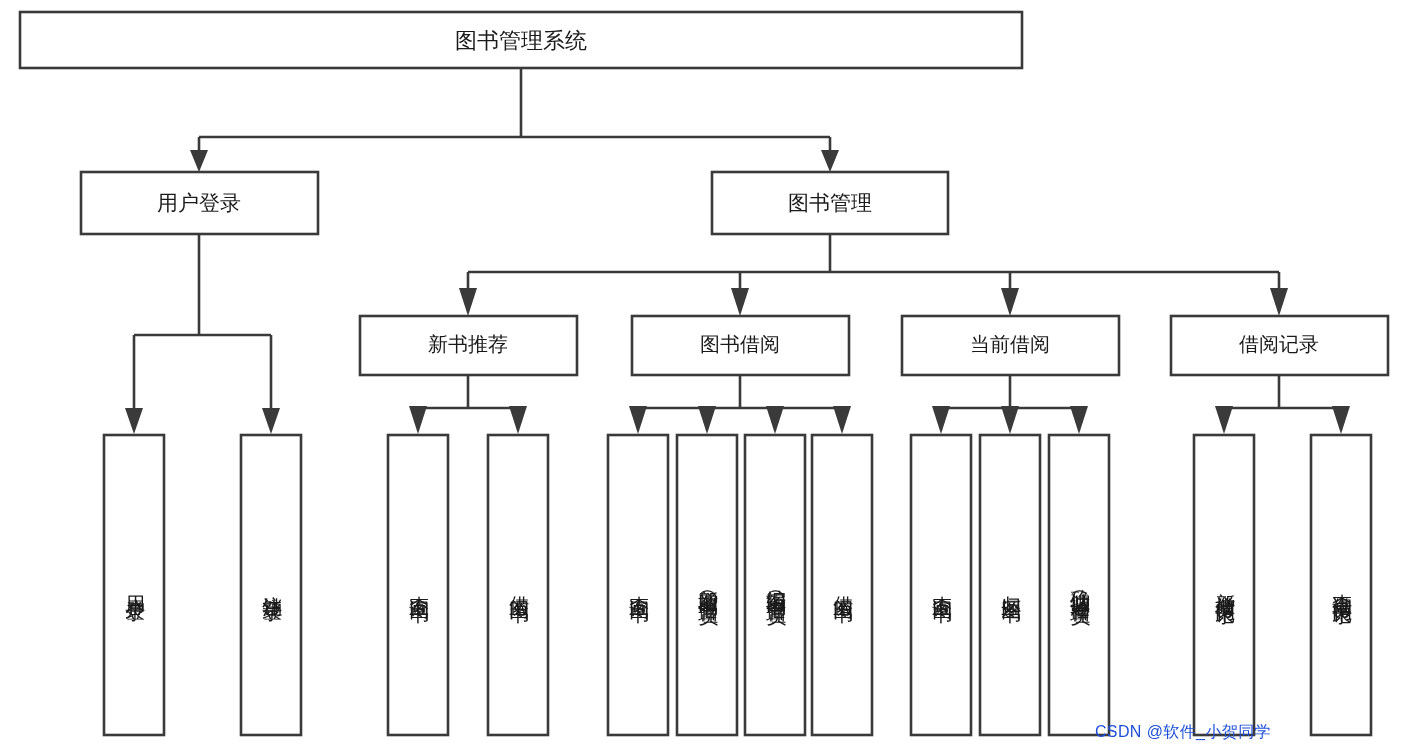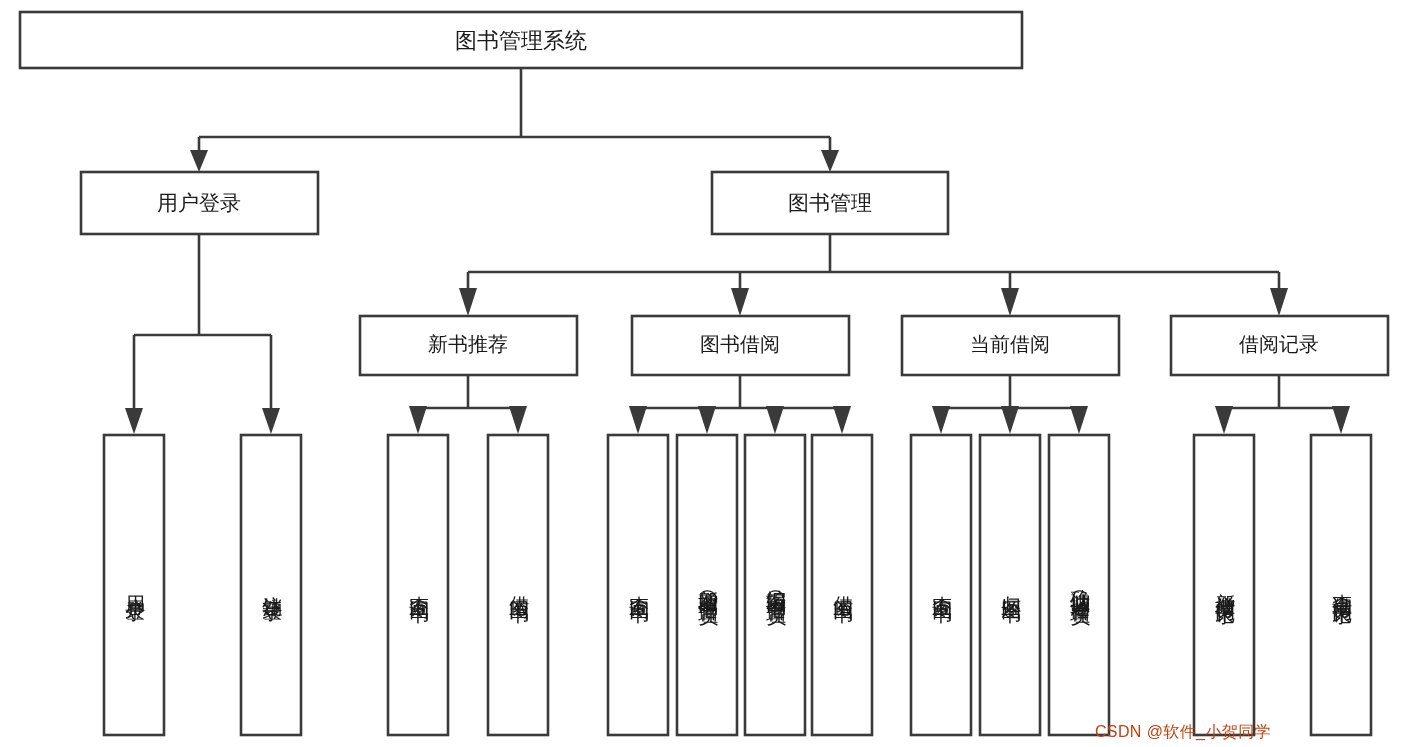--- a/index.html
+++ b/index.html
@@ -37,21 +37,21 @@
     fill:none;
     stroke-linecap:butt;
   }
   .arrow-head{fill:#3a3a3a;stroke:none;}
 
   #watermark{
     position:absolute;
     right:6px;
     bottom:4px;
     font-size:16px;
-    color:#c2410c;
+    color:#1d4ed8;
     font-family:"Liberation Sans","DejaVu Sans",sans-serif;
     white-space:nowrap;
     pointer-events:none;
     letter-spacing:0.4px;
   }
 </style>
 </head>
 <body>
 
 <div id="diagram-root">

